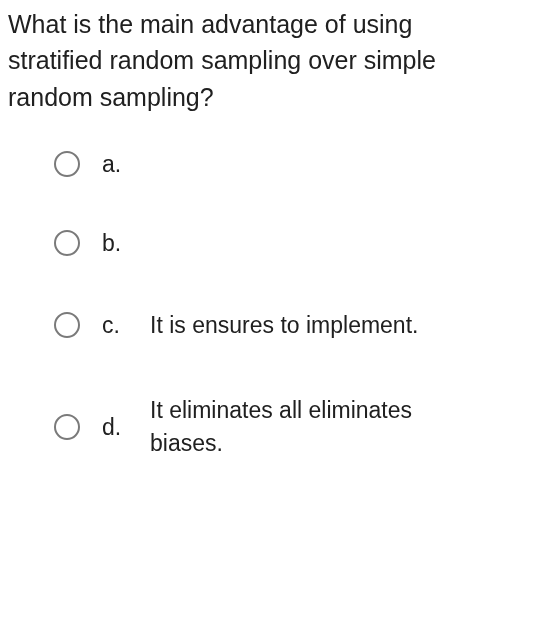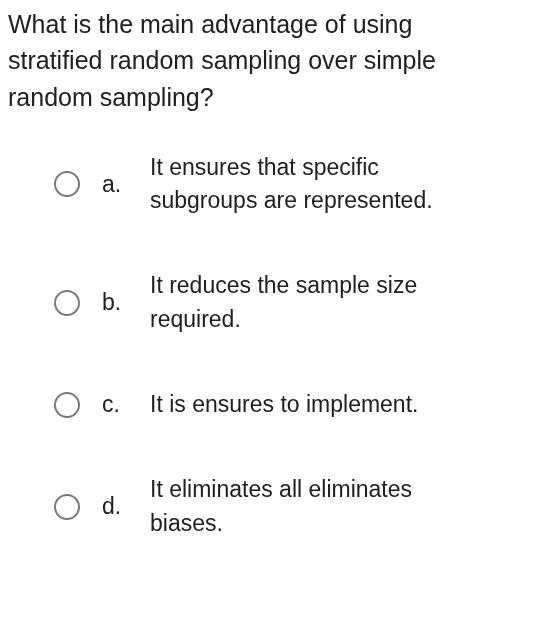--- a/index.html
+++ b/index.html
@@ -60,27 +60,25 @@
 
 <div class="page">
 
   <p class="question-text">What is the main advantage of using stratified random sampling over simple random sampling?</p>
 
   <div class="options">
 
     <div class="option-row">
       <button class="radio" aria-label="option a"></button>
       <span class="option-letter">a.</span>
-      <span class="option-text">It ensures that specific subgroups are represented.</span>
     </div>
 
     <div class="option-row">
       <button class="radio" aria-label="option b"></button>
       <span class="option-letter">b.</span>
-      <span class="option-text">It reduces the sample size required.</span>
     </div>
 
     <div class="option-row">
       <button class="radio" aria-label="option c"></button>
       <span class="option-letter">c.</span>
       <span class="option-text">It is ensures to implement.</span>
     </div>
 
     <div class="option-row">
       <button class="radio" aria-label="option d"></button>

